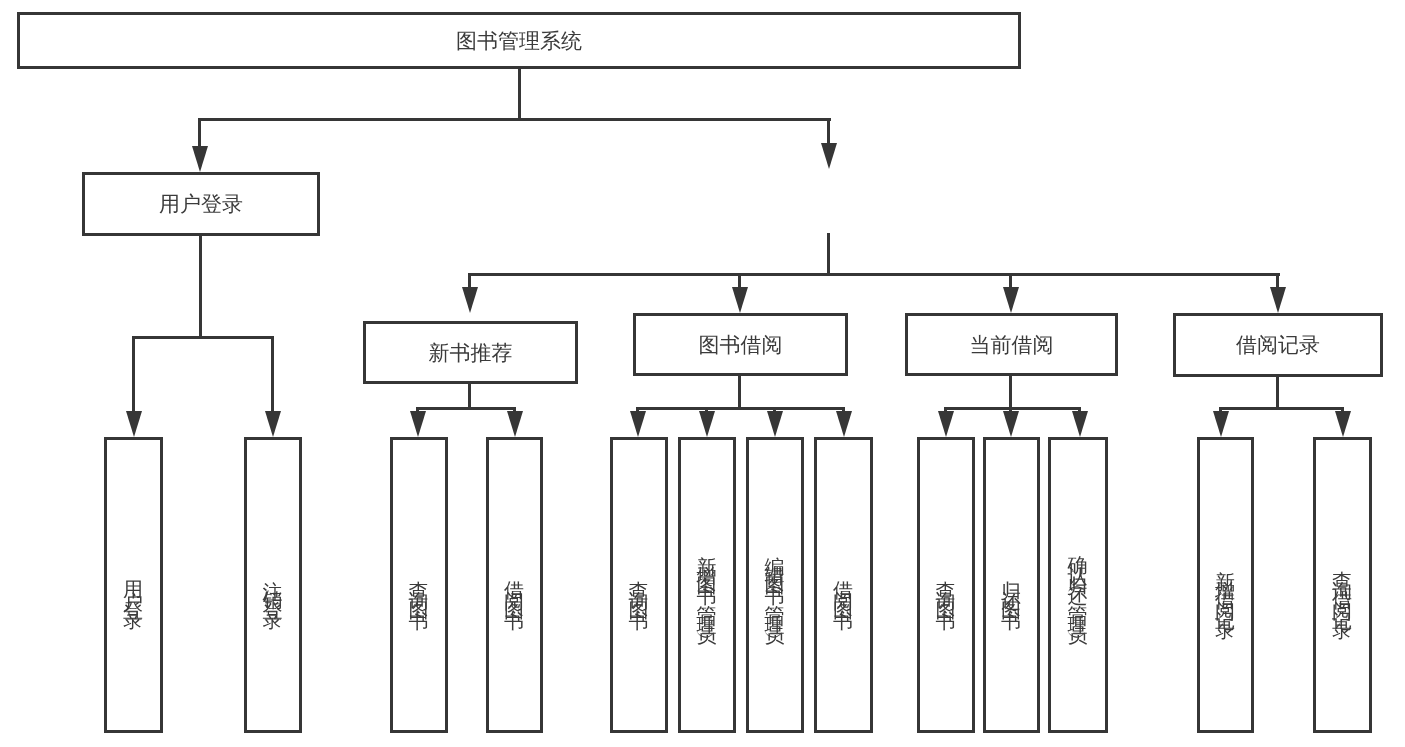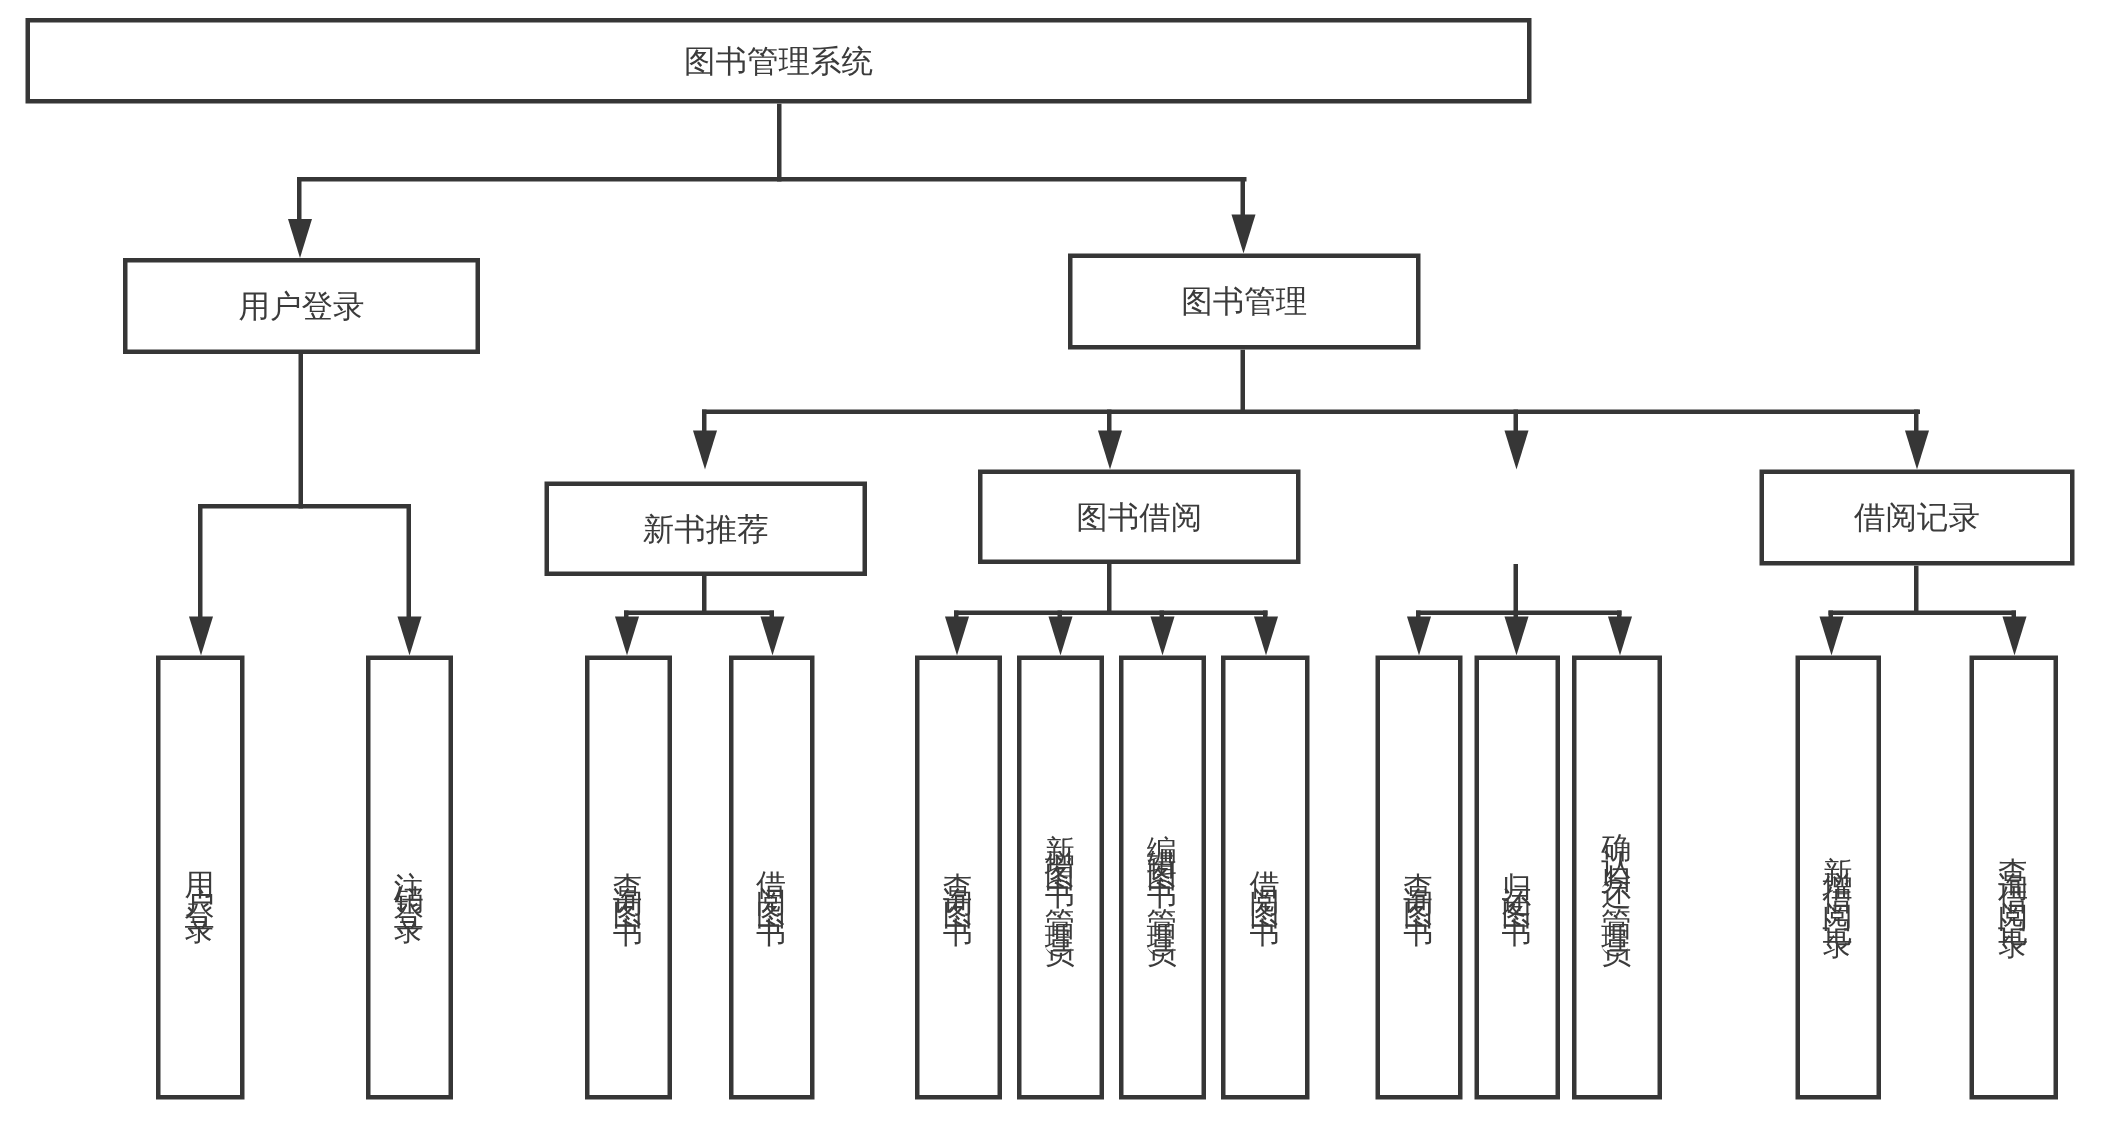--- a/index.html
+++ b/index.html
@@ -93,32 +93,32 @@
   <div class="ar" style="left:1335px;top:411px;"></div>
 
   <div class="box" style="left:17px;top:12px;width:1004px;height:57px;">
     <span>图书管理系统</span>
   </div>
 
   <div class="box" style="left:82px;top:172px;width:238px;height:64px;">
     <span>用户登录</span>
   </div>
 
-  <div class="box" style="left:712px;top:169px;width:235px;height:64px;">
-    <span>图书管理</span>
-  </div>
 
   <div class="box" style="left:363px;top:321px;width:215px;height:63px;">
     <span>新书推荐</span>
   </div>
 
-  <div class="box" style="left:633px;top:313px;width:215px;height:63px;margin-left:19px;">
+  <div class="box" style="left:633px;top:313px;width:215px;height:63px;">
     <span>图书借阅</span>
   </div>
 
+  <div class="box" style="left:905px;top:313px;width:213px;height:63px;">
+    <span>当前借阅</span>
+  </div>
 
   <div class="box" style="left:1173px;top:313px;width:210px;height:64px;">
     <span>借阅记录</span>
   </div>
 
   <div class="box leaf" style="left:104px;top:437px;width:59px;height:296px;">
     <span>用户登录</span>
   </div>
 
   <div class="box leaf" style="left:244px;top:437px;width:58px;height:296px;">

